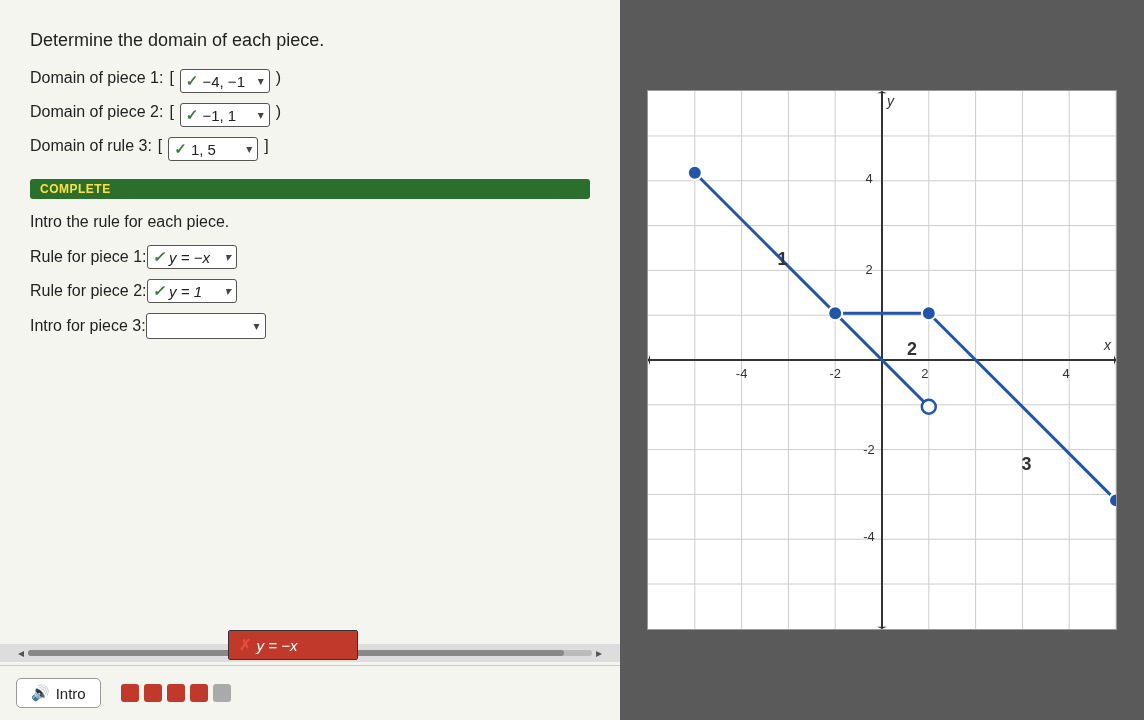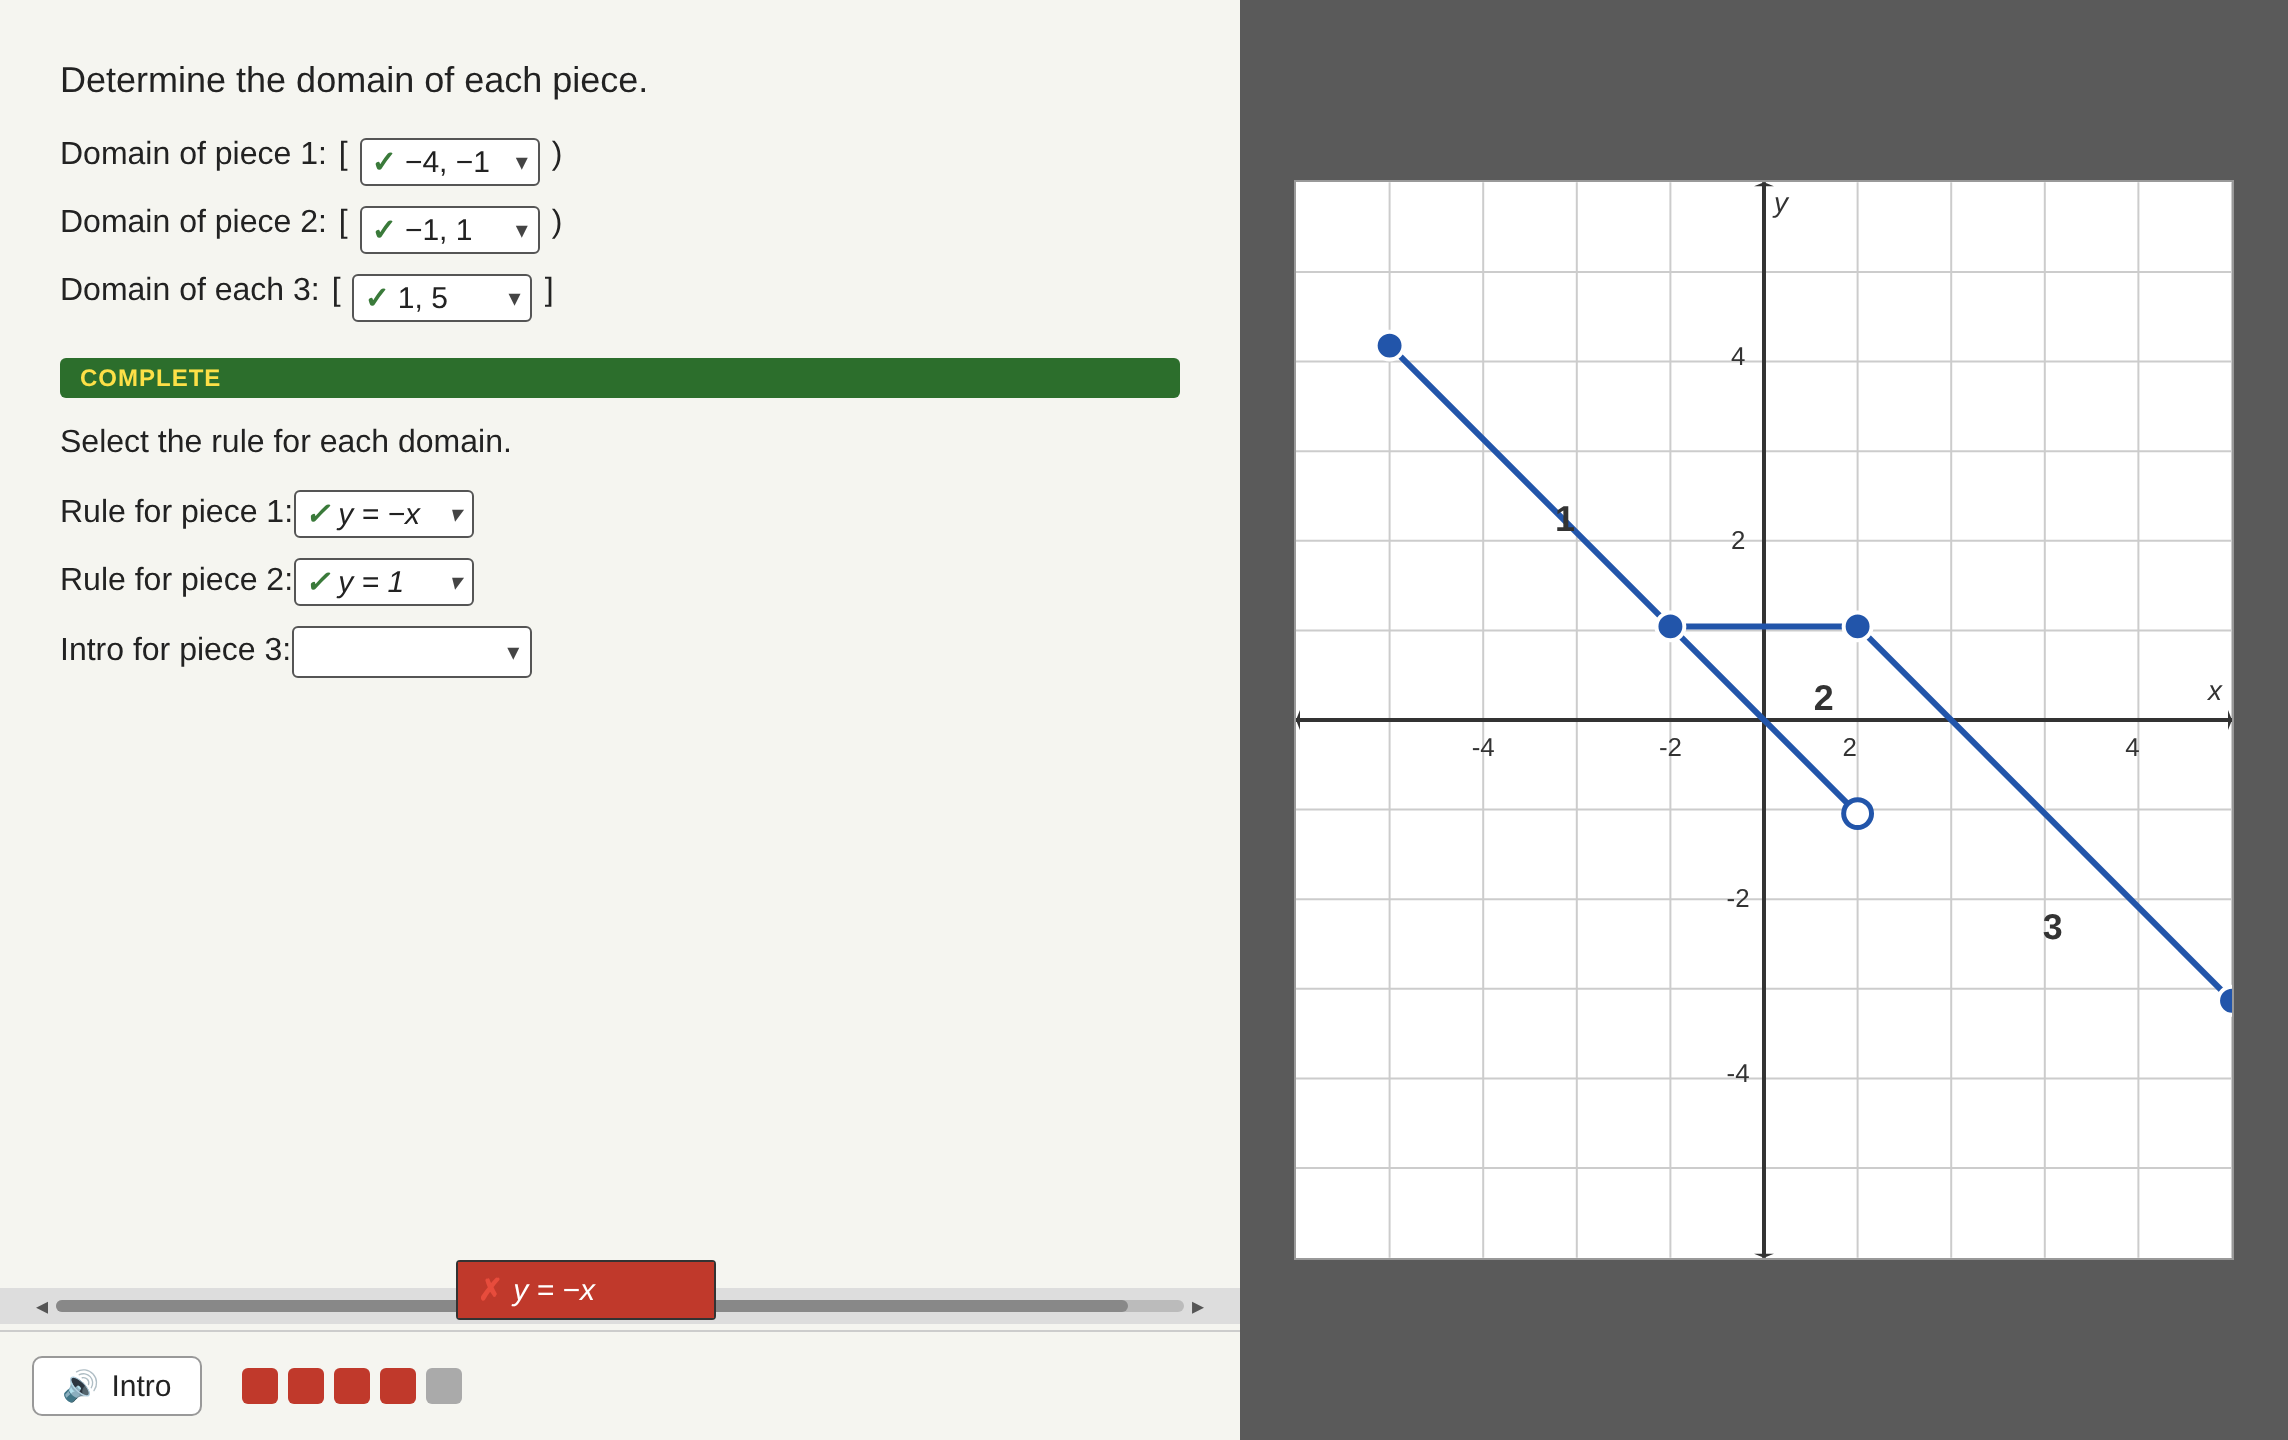--- a/index.html
+++ b/index.html
@@ -273,33 +273,33 @@
       <span>[</span>
       <div class="dropdown-box">
         <span class="check">✓</span>
         <span>−1,&nbsp;1</span>
         <span class="arrow">▾</span>
       </div>
       <span>)</span>
     </div>
 
     <div class="domain-row">
-      <span>Domain of each 3:</span>
+      <span>Domain of rule 3:</span>
       <span>[</span>
       <div class="dropdown-box">
         <span class="check">✓</span>
         <span>1,&nbsp;5</span>
         <span class="arrow">▾</span>
       </div>
       <span>]</span>
     </div>
 
     <div class="complete-badge">COMPLETE</div>
 
-    <div class="section-title">Select the rule for each domain.</div>
+    <div class="section-title">Intro the rule for each piece.</div>
 
     <div class="rule-row">
       <span>Rule for piece 1:</span>
       <div class="rule-dropdown">
         <span class="check">✓</span>
         <span><em>y</em> = −<em>x</em></span>
         <span class="arrow">▾</span>
       </div>
     </div>
 

